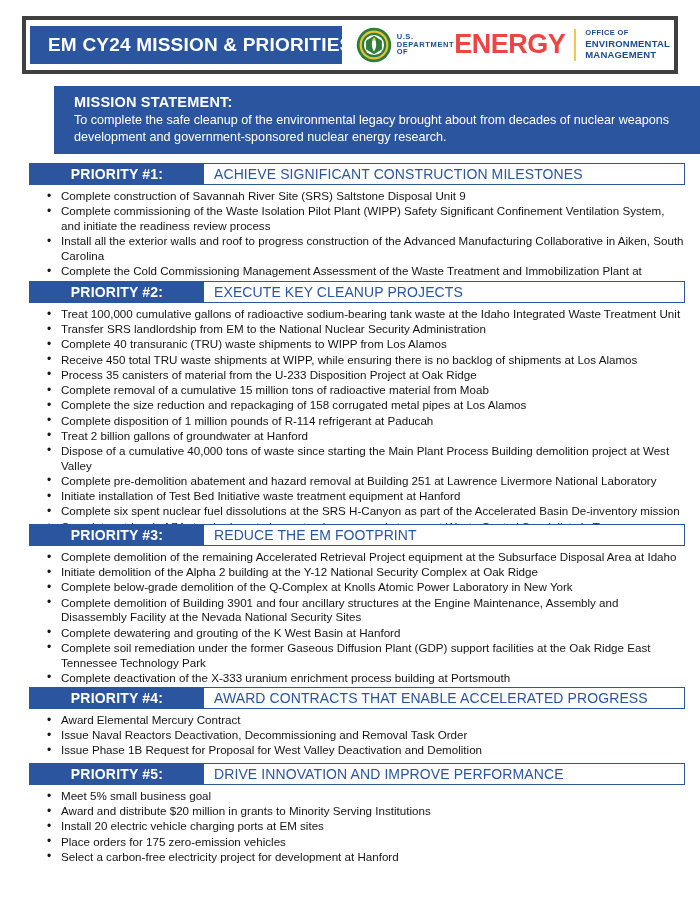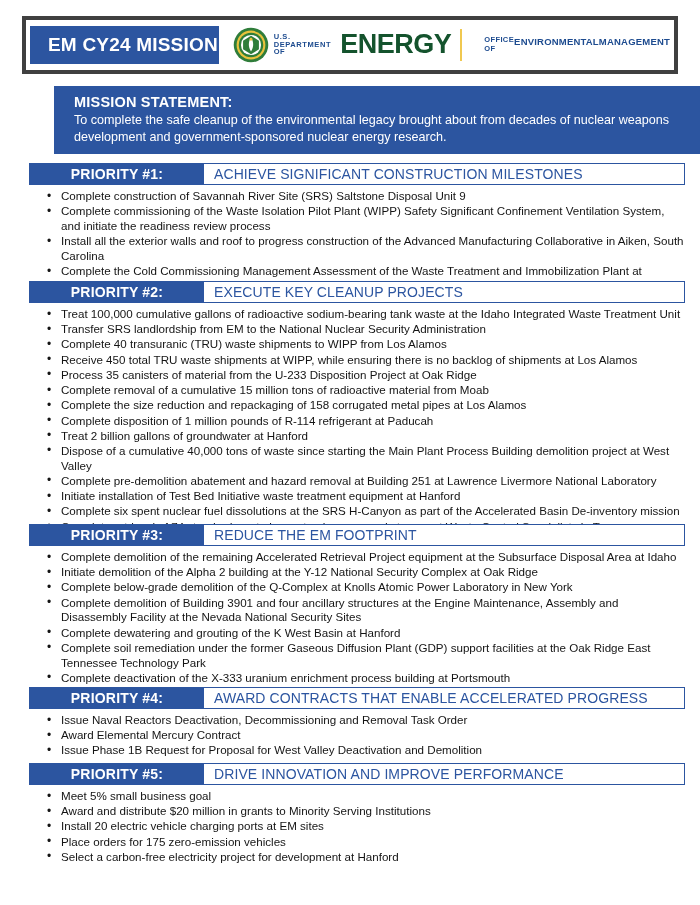--- a/index.html
+++ b/index.html
@@ -74,38 +74,36 @@
     font-size: 7.5px;
     font-weight: bold;
     color: #1d4b8f;
     letter-spacing: 0.6px;
     margin-bottom: 1px;
     margin-left: 1px;
   }
   .doe-energy {
     font-size: 27px;
     font-weight: bold;
-    color: #14532d;
+    color: #ef4444;
     letter-spacing: -0.5px;
     line-height: 0.86;
-    margin-left: 9px;
   }
   .logo-divider {
     width: 2px;
     background: #f0c850;
     height: 32px;
     margin: 0 9px;
     flex: 0 0 2px;
   }
   .doe-office {
     display: flex;
-    flex-direction: row;
+    flex-direction: column;
     justify-content: center;
     line-height: 1.18;
-    margin-left: 13px;
   }
   .doe-office-line1 {
     font-size: 7.5px;
     font-weight: bold;
     color: #1d4b8f;
     letter-spacing: 0.4px;
   }
   .doe-office-line2,
   .doe-office-line3 {
     font-size: 9.5px;
@@ -290,22 +288,22 @@
       <li>Complete deactivation of the X-333 uranium enrichment process building at Portsmouth</li>
     </ul>
   </div>
 
   <div class="priority-section" style="top:687px;">
     <div class="priority-bar">
       <div class="pb-left">PRIORITY #4:</div>
       <div class="pb-right">AWARD CONTRACTS THAT ENABLE ACCELERATED PROGRESS</div>
     </div>
     <ul class="bullets">
+      <li>Award Elemental Mercury Contract</li>
       <li>Issue Naval Reactors Deactivation, Decommissioning and Removal Task Order</li>
-      <li>Award Elemental Mercury Contract</li>
       <li>Issue Phase 1B Request for Proposal for West Valley Deactivation and Demolition</li>
     </ul>
   </div>
 
   <div class="priority-section" style="top:763px;">
     <div class="priority-bar">
       <div class="pb-left">PRIORITY #5:</div>
       <div class="pb-right">DRIVE INNOVATION AND IMPROVE PERFORMANCE</div>
     </div>
     <ul class="bullets">

